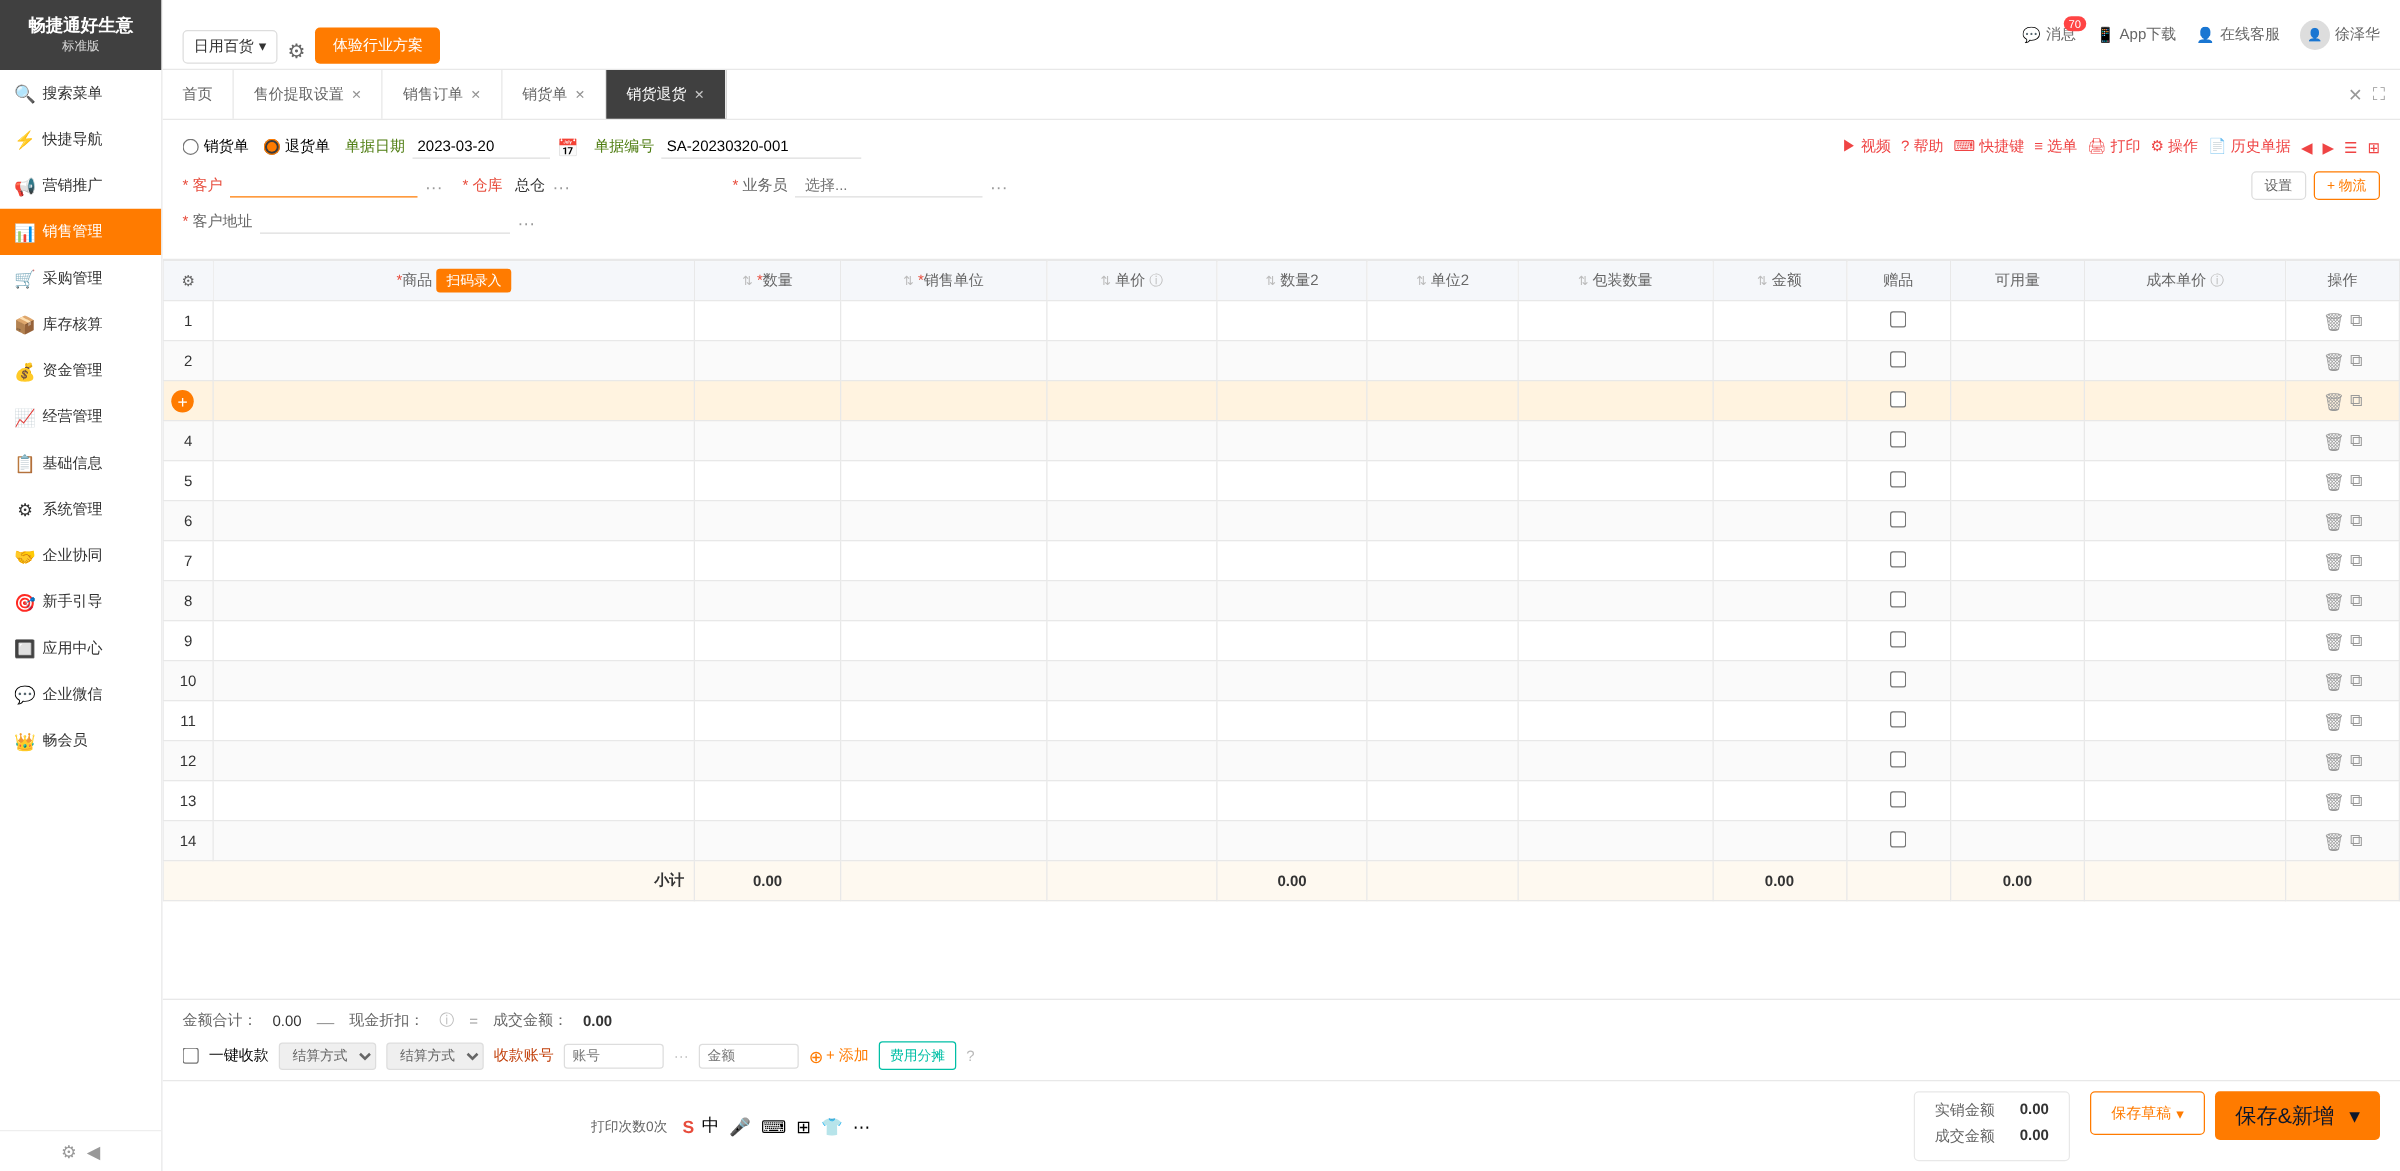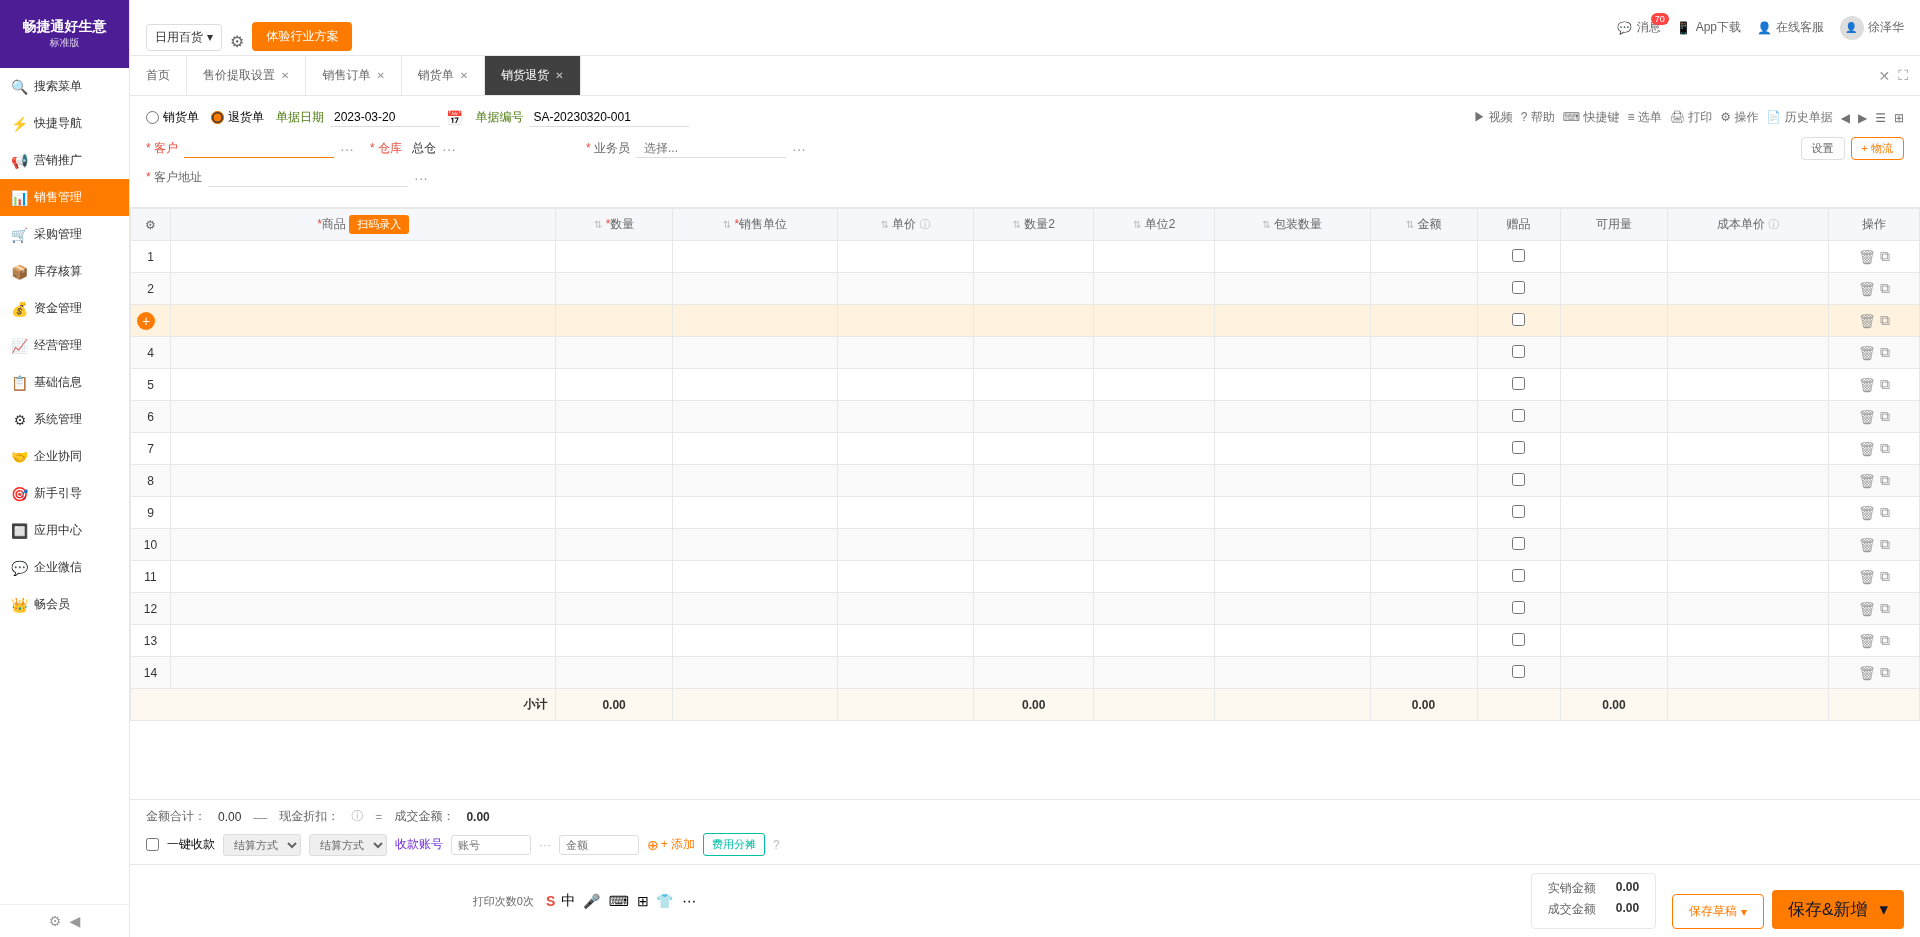--- a/index.html
+++ b/index.html
@@ -1,20 +1,20 @@
 <!DOCTYPE html>
 <html><head>
   <meta charset="utf-8">
   <style>
     * { box-sizing: border-box; margin: 0; padding: 0; }
     body { font-family: 'Microsoft YaHei', Arial, sans-serif; font-size: 12px; background: #f5f5f5; display: flex; height: 937px; overflow: hidden; }
 
     
     .sidebar { width: 130px; background: #fff; display: flex; flex-direction: column; border-right: 1px solid #e8e8e8; flex-shrink: 0; }
-    .sidebar-logo { background: #4c1d95; color: #fff; padding: 8px 6px; text-align: center; height: 68px; display: flex; align-items: center; justify-content: center; flex-direction: column; }
+    .sidebar-logo { background: #404040; color: #fff; padding: 8px 6px; text-align: center; height: 56px; display: flex; align-items: center; justify-content: center; flex-direction: column; }
     .sidebar-logo .logo-title { font-size: 14px; font-weight: bold; color: #fff; }
     .sidebar-logo .logo-sub { font-size: 10px; color: rgba(255,255,255,0.8); }
     .sidebar-nav { flex: 1; overflow-y: auto; }
     .sidebar-item { display: flex; align-items: center; padding: 10px 12px; cursor: pointer; color: #333; font-size: 12px; gap: 6px; }
     .sidebar-item.active { background: #ff7b00; color: #fff; }
     .sidebar-item .item-icon { width: 16px; height: 16px; display: flex; align-items: center; justify-content: center; font-size: 14px; }
     .sidebar-bottom { padding: 8px; display: flex; gap: 8px; border-top: 1px solid #eee; align-items: center; justify-content: center; }
     .sidebar-bottom-btn { cursor: pointer; color: #999; font-size: 14px; }
 
     
@@ -49,21 +49,21 @@
     
     .form-toolbar { display: flex; align-items: center; gap: 12px; margin-bottom: 10px; flex-wrap: wrap; }
     .form-toolbar .radio-group { display: flex; gap: 12px; align-items: center; }
     .radio-item { display: flex; align-items: center; gap: 4px; cursor: pointer; }
     .radio-item input[type=radio] { accent-color: #ff7b00; }
     .form-field { display: flex; align-items: center; gap: 6px; font-size: 12px; color: #333; }
     .form-field label { color: #4d7c0f; white-space: nowrap; }
     .form-field input[type=text] { border: none; border-bottom: 1px solid #ddd; outline: none; padding: 2px 4px; font-size: 12px; width: 120px; }
     .date-btn { cursor: pointer; color: #999; font-size: 14px; }
     .toolbar-actions { margin-left: auto; display: flex; gap: 8px; flex-wrap: wrap; align-items: center; }
-    .action-link { color: #737373; font-size: 12px; cursor: pointer; display: flex; align-items: center; gap: 3px; }
+    .action-link { color: #ef4444; font-size: 12px; cursor: pointer; display: flex; align-items: center; gap: 3px; }
 
     
     .form-row { display: flex; align-items: center; gap: 16px; margin-bottom: 8px; flex-wrap: wrap; }
     .form-field-group { display: flex; align-items: center; gap: 6px; min-width: 200px; }
     .form-field-group label { color: #e74c3c; font-size: 12px; white-space: nowrap; }
     .form-field-group label::before { content: '* '; color: #e74c3c; }
     .form-field-group .field-input { border: none; border-bottom: 1px solid #ddd; padding: 2px 8px; font-size: 12px; width: 150px; outline: none; color: #ff7b00; }
     .regular-input { border: none; border-bottom: 1px solid #ddd; padding: 2px 8px; font-size: 12px; width: 150px; outline: none; }
     .side-btns { margin-left: auto; display: flex; flex-direction: column; gap: 4px; }
     .side-btn { border: 1px solid #ddd; background: #fff; border-radius: 4px; padding: 3px 10px; cursor: pointer; font-size: 11px; color: #666; display: flex; align-items: center; gap: 3px; white-space: nowrap; }
@@ -680,21 +680,21 @@
       </div>
       <div class="payment-row">
         <input type="checkbox" class="payment-checkbox" style="">
         <span>一键收款</span>
         <select class="payment-select">
           <option>结算方式</option>
         </select>
         <select class="payment-select">
           <option>结算方式</option>
         </select>
-        <span style="color:#6d28d9;">收款账号</span>
+        <span style="color:#c2410c;">收款账号</span>
         <input type="text" class="payment-input" placeholder="账号" style="">
         <span style="color:#bbb; cursor:pointer;">···</span>
         <input type="text" class="payment-input" placeholder="金额" style="">
         <button class="add-fee-btn">
           <span style="color:#ff7b00; font-size:14px;">⊕</span>
           <span>+ 添加</span>
         </button>
         <button class="expense-btn">费用分摊</button>
         <span class="help-icon">?</span>
       </div>
@@ -704,21 +704,21 @@
       <div class="footer-center">
         <span style="color:#666; font-size:11px; margin-right:8px;">打印次数0次</span>
         <span style="font-size:14px; cursor:pointer; color:#e74c3c; font-weight:bold;">S</span>
         <span style="font-size:14px; cursor:pointer; margin:0 2px;">中</span>
         <span style="font-size:14px; cursor:pointer; margin:0 2px;">🎤</span>
         <span style="font-size:14px; cursor:pointer; margin:0 2px;">⌨</span>
         <span style="font-size:14px; cursor:pointer; margin:0 2px;">⊞</span>
         <span style="font-size:14px; cursor:pointer; margin:0 2px;">👕</span>
         <span style="font-size:14px; cursor:pointer; margin:0 2px;">⋯</span>
       </div>
-      <div style="flex:1; display:flex; justify-content:flex-end; align-items:flex-end; gap:8px;">
+      <div style="flex:1; display:flex; justify-content:flex-end; align-items:flex-start; gap:8px;">
 
         <div style="background:#fff; border:1px solid #e8e8e8; border-radius:4px; padding:6px 16px; font-size:12px; margin-right:8px;">
           <div class="summary-row">
             <span class="summary-label">实销金额</span>
             <span class="summary-val">0.00</span>
           </div>
           <div class="summary-row">
             <span class="summary-label">成交金额</span>
             <span class="summary-val">0.00</span>
           </div>

